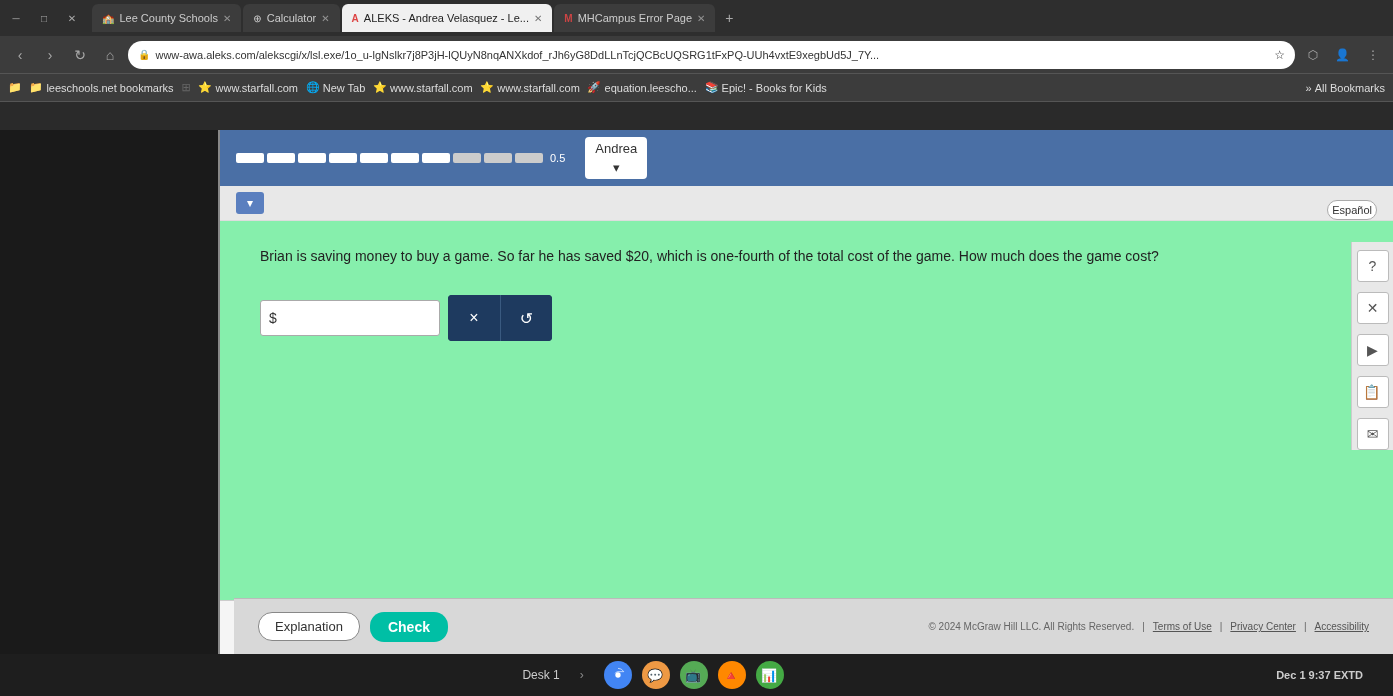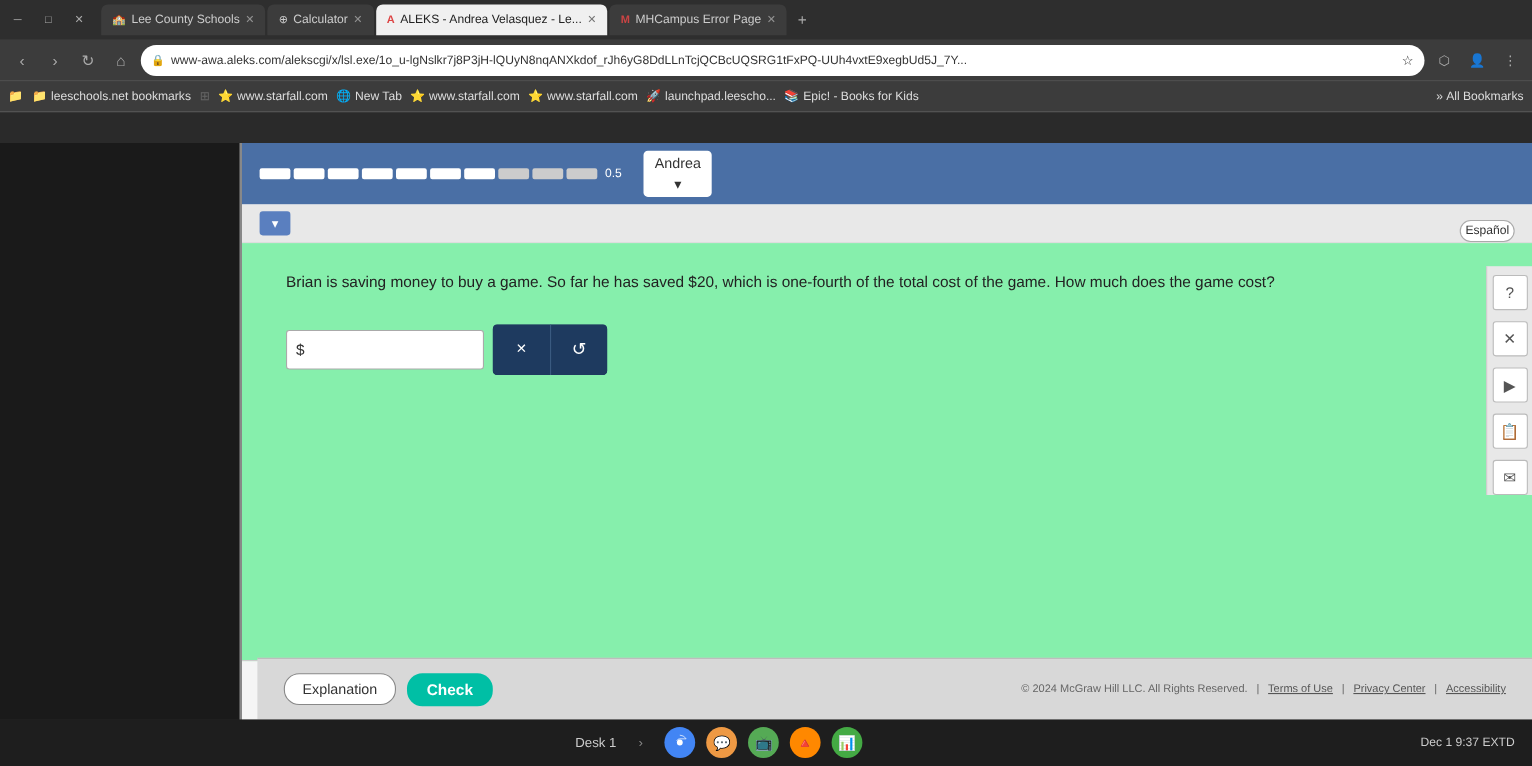--- a/index.html
+++ b/index.html
@@ -397,21 +397,21 @@
     
     .taskbar {
       position: absolute;
       bottom: 0;
       left: 0;
       right: 0;
       height: 42px;
       background: #1e1e1e;
       display: flex;
       align-items: center;
-      padding: 0 16px;
+      padding: 0 30px;
       justify-content: space-between;
     }
 
     .taskbar-center {
       display: flex;
       align-items: center;
       gap: 20px;
     }
 
     .taskbar-center-text {
@@ -433,20 +433,21 @@
       display: flex;
       align-items: center;
       justify-content: center;
       font-size: 14px;
       cursor: pointer;
     }
 
     .taskbar-right {
       font-size: 11px;
       color: #ccc;
+      font-weight: bold;
     }
 
     
     .radio-circle {
       width: 10px; height: 10px;
       border-radius: 50%;
       border: 2px solid #90caf9;
       display: inline-block;
     }
   </style>
@@ -524,21 +525,21 @@
     <span class="bookmark-item">
       <span>⭐</span>
       <span>www.starfall.com</span>
     </span>
     <span class="bookmark-item">
       <span>⭐</span>
       <span>www.starfall.com</span>
     </span>
     <span class="bookmark-item">
       <span>🚀</span>
-      <span>launchpad.leescho...</span>
+      <span>equation.leescho...</span>
     </span>
     <span class="bookmark-item">
       <span>📚</span>
       <span>Epic! - Books for Kids</span>
     </span>
     <span class="bookmark-item" style="margin-left:auto;">
       <span>»</span>
       <span>All Bookmarks</span>
     </span>
   </div>

